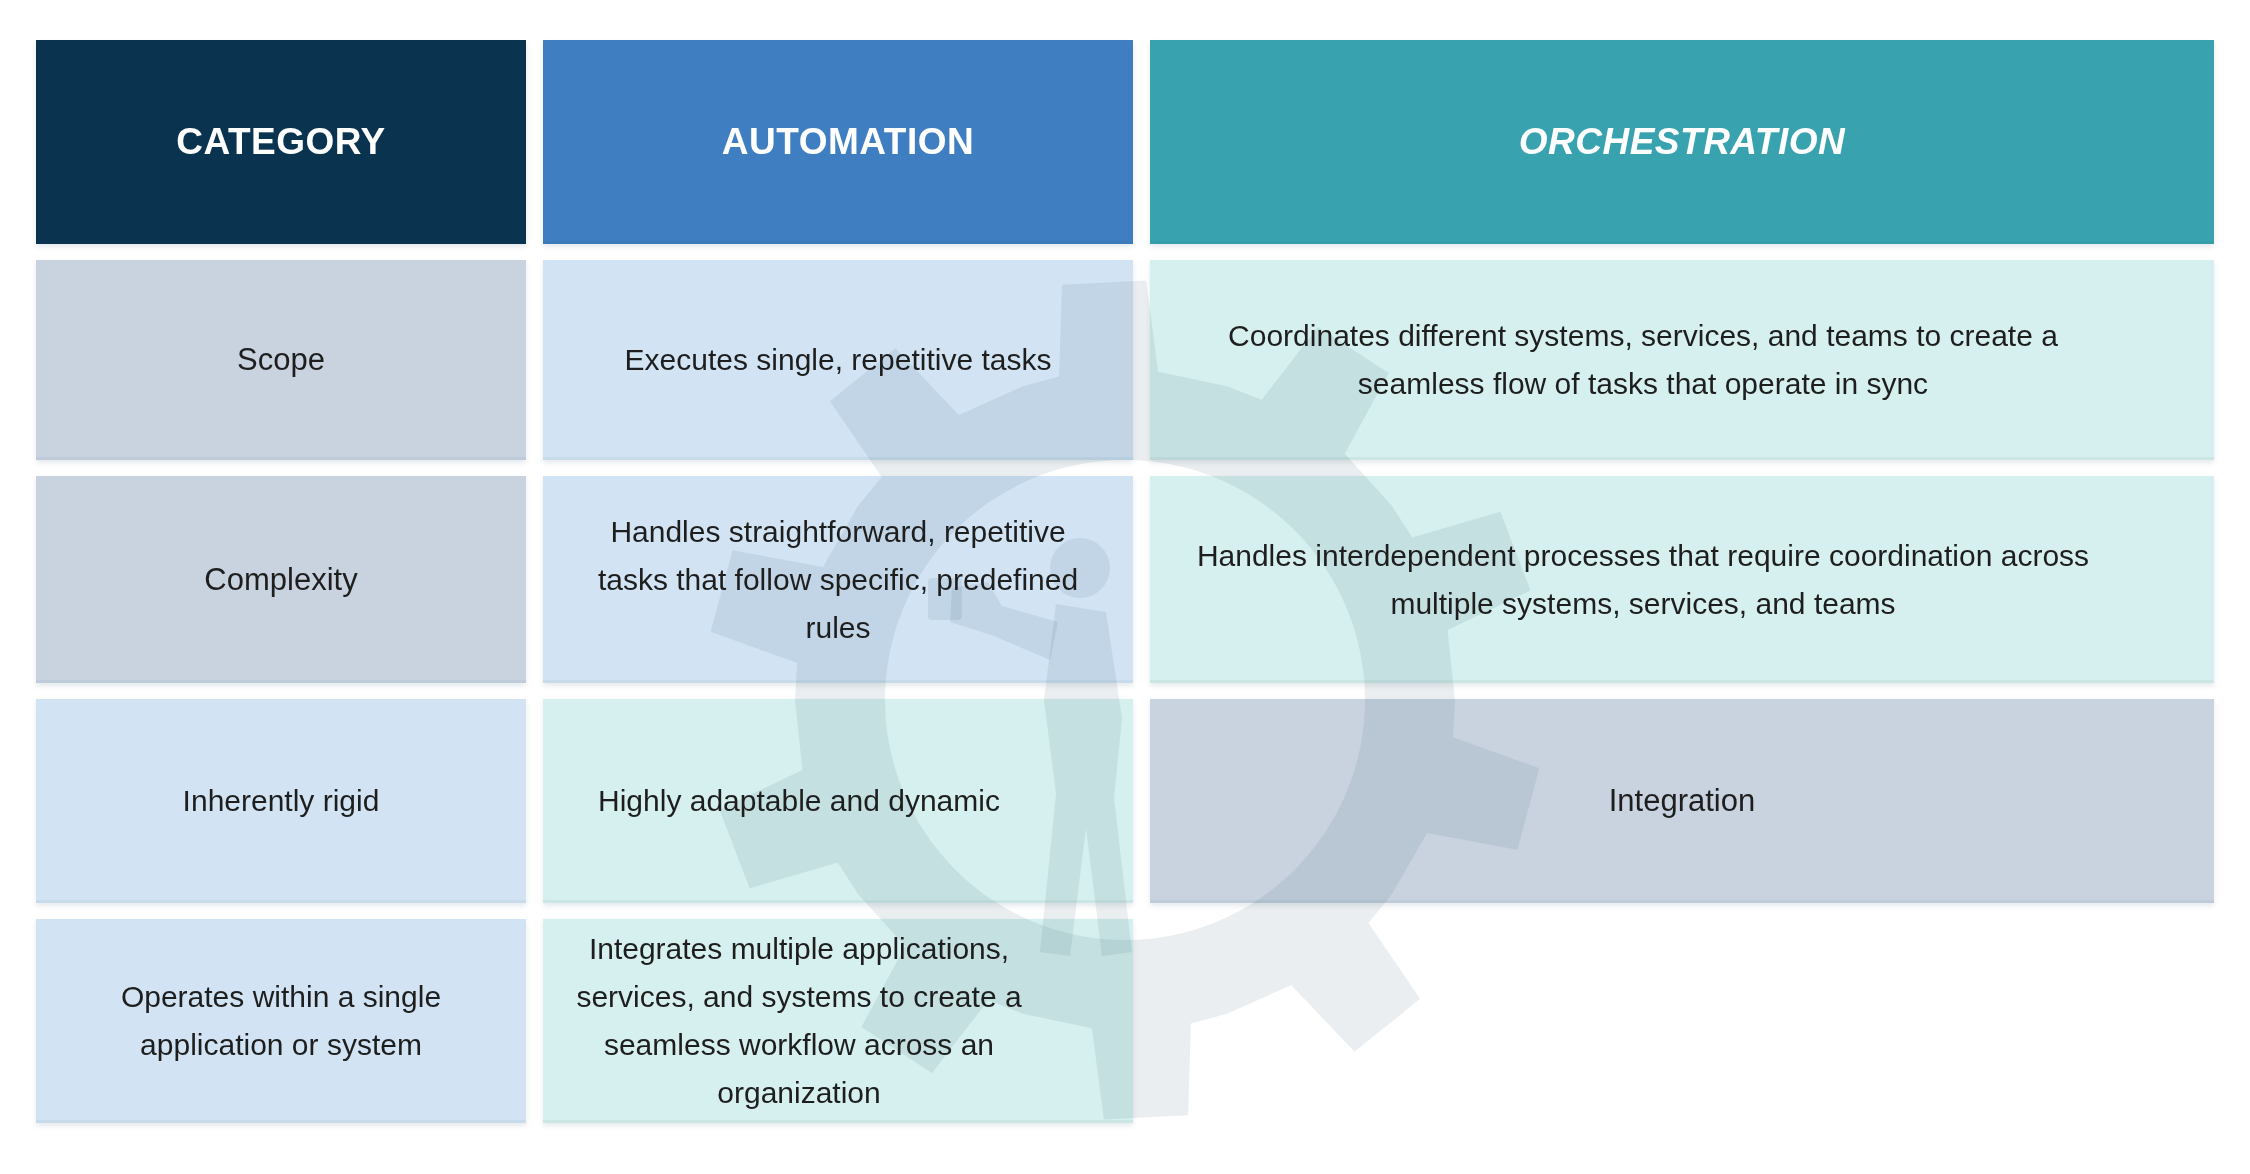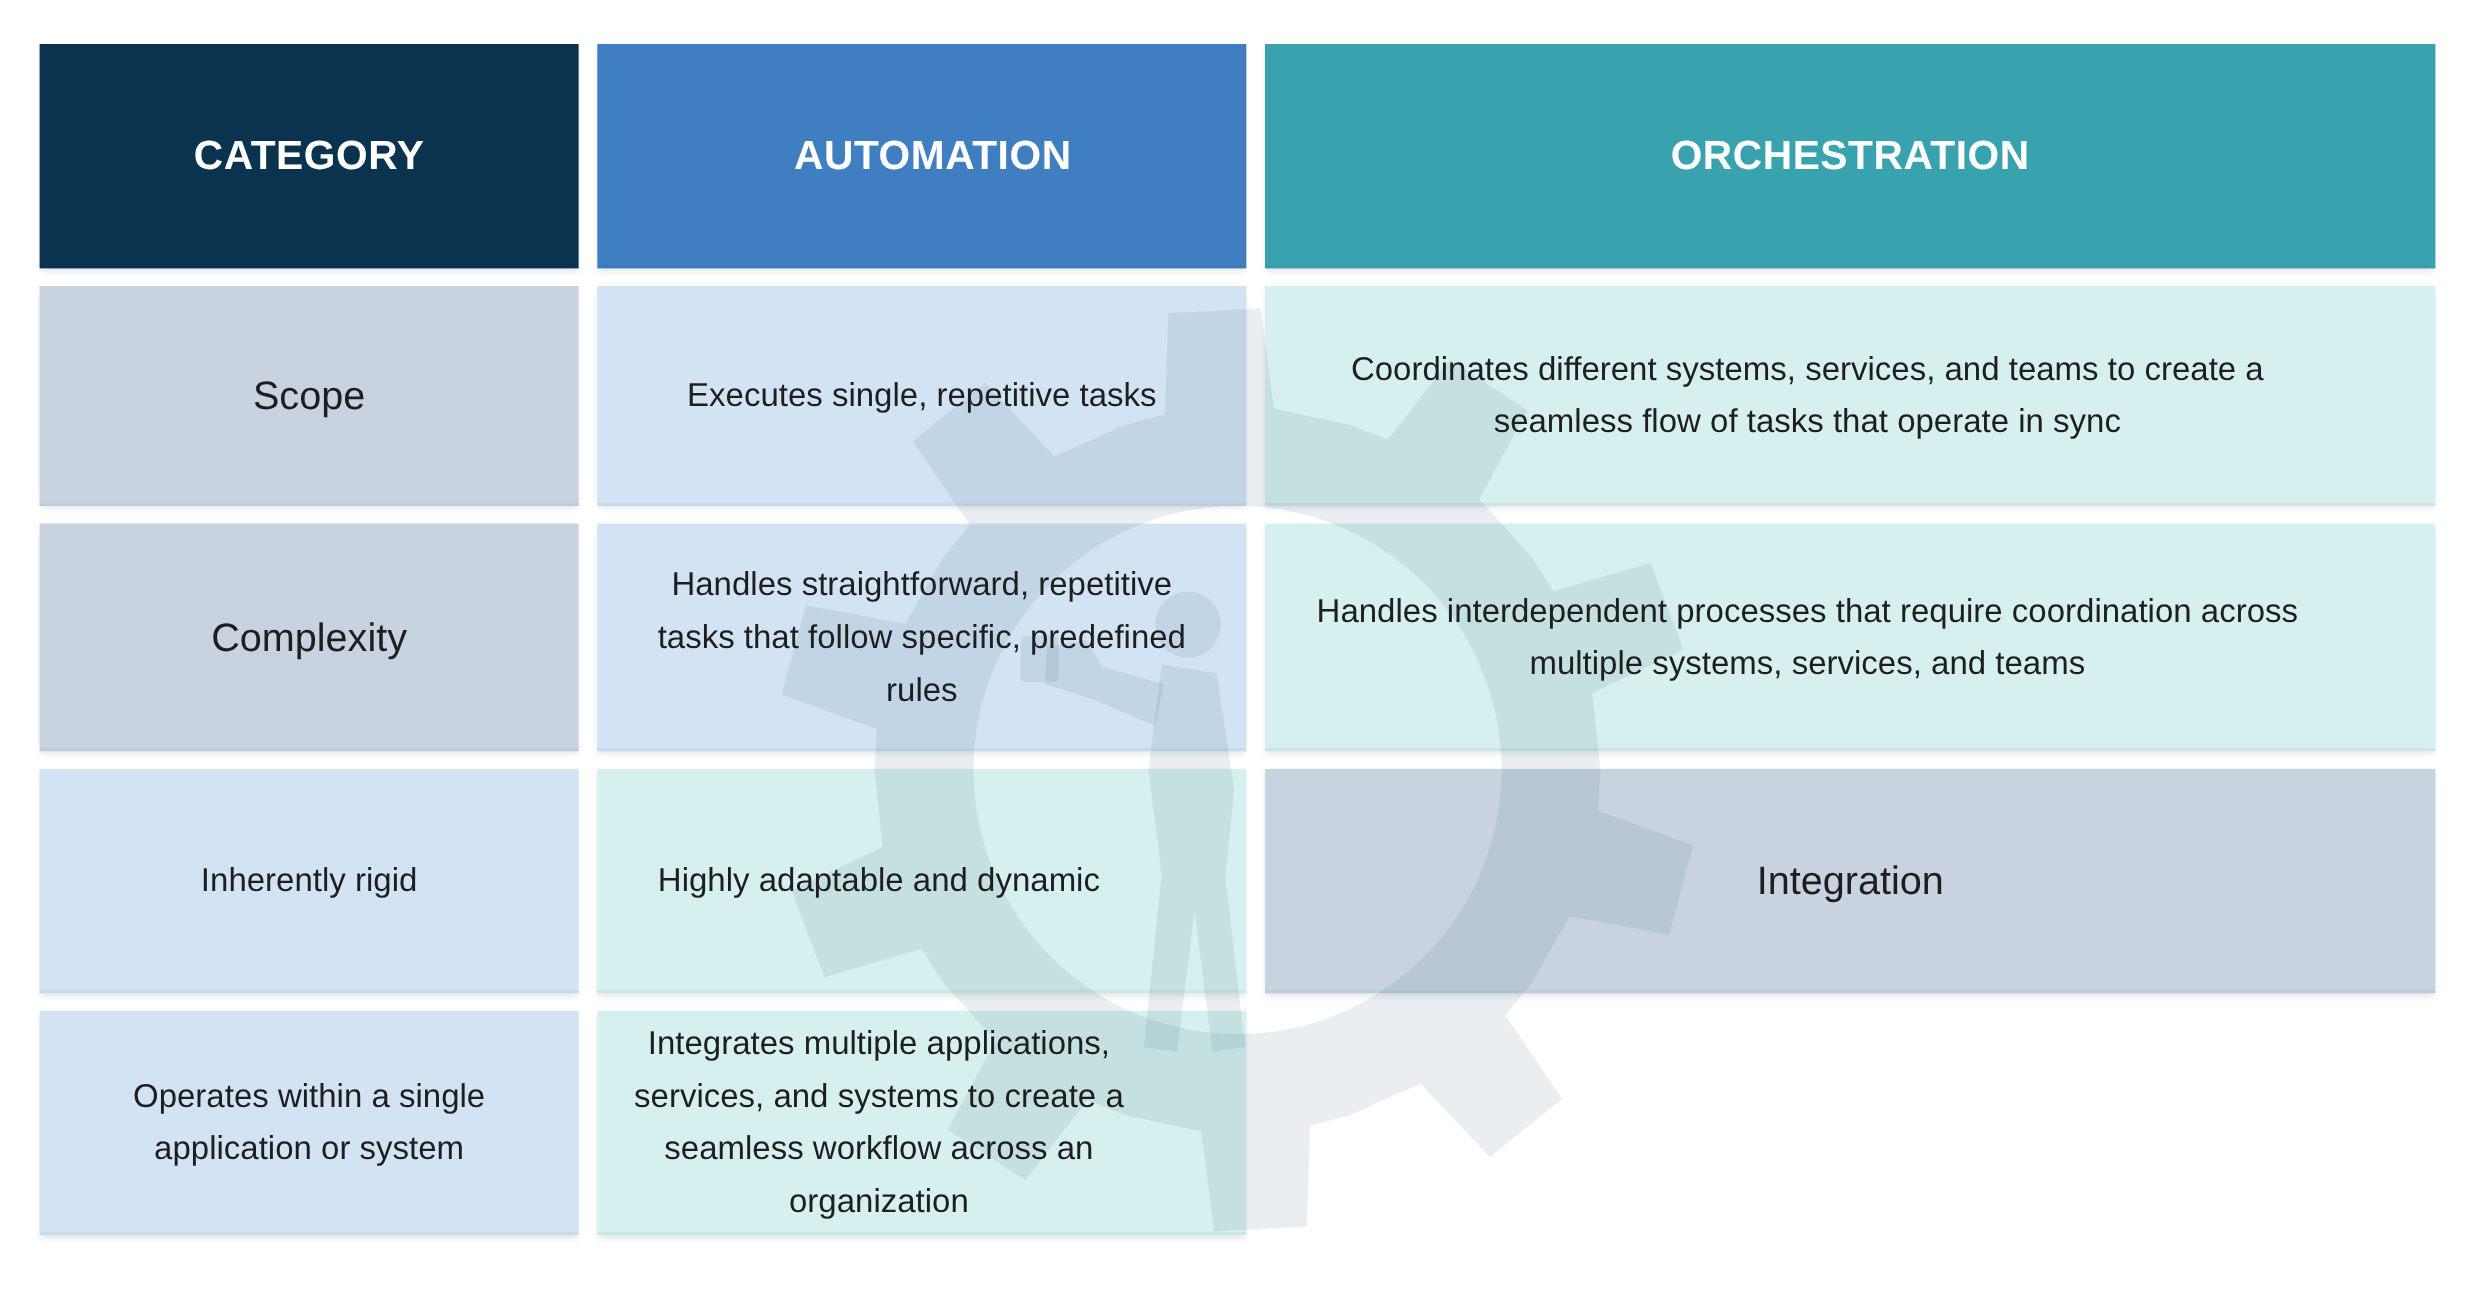--- a/index.html
+++ b/index.html
@@ -52,32 +52,32 @@
   .hdr{
     justify-content:center;
     font-size:37px;
     font-weight:bold;
     letter-spacing:0.5px;
     color:var(--hdr-text);
     text-align:center;
   }
   .hdr-category{background:var(--hdr-category);}
   .hdr-automation{background:var(--hdr-automation);padding-left:20px;}
-  .hdr-orchestration{background:var(--hdr-orchestration);}
+  .hdr-orchestration{background:var(--hdr-orchestration);font-style:italic;}
 
   .body-cell{
     font-size:30px;
     line-height:1.6;
     color:var(--text-color);
   }
   .cat{
     background:var(--cell-category);
     justify-content:center;
     text-align:center;
-    font-size:36px;
+    font-size:31px;
     padding:0 20px;
   }
   .auto{
     background:var(--cell-automation);
     padding:0 30px;
     text-align:center;
   }
   .orch{
     background:var(--cell-orchestration);
     padding:0 106px 0 28px;

